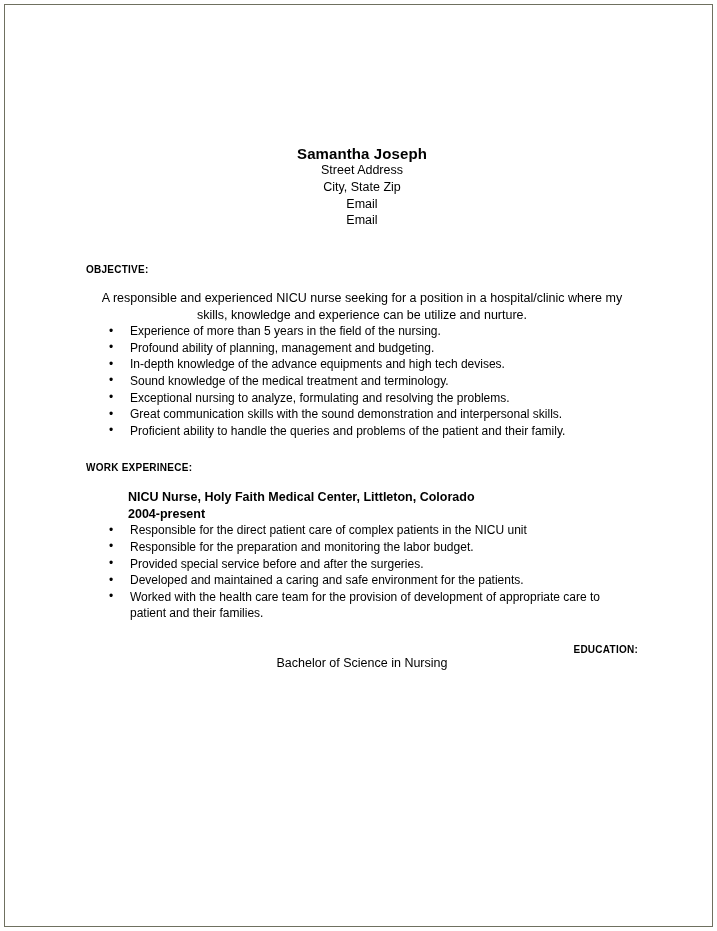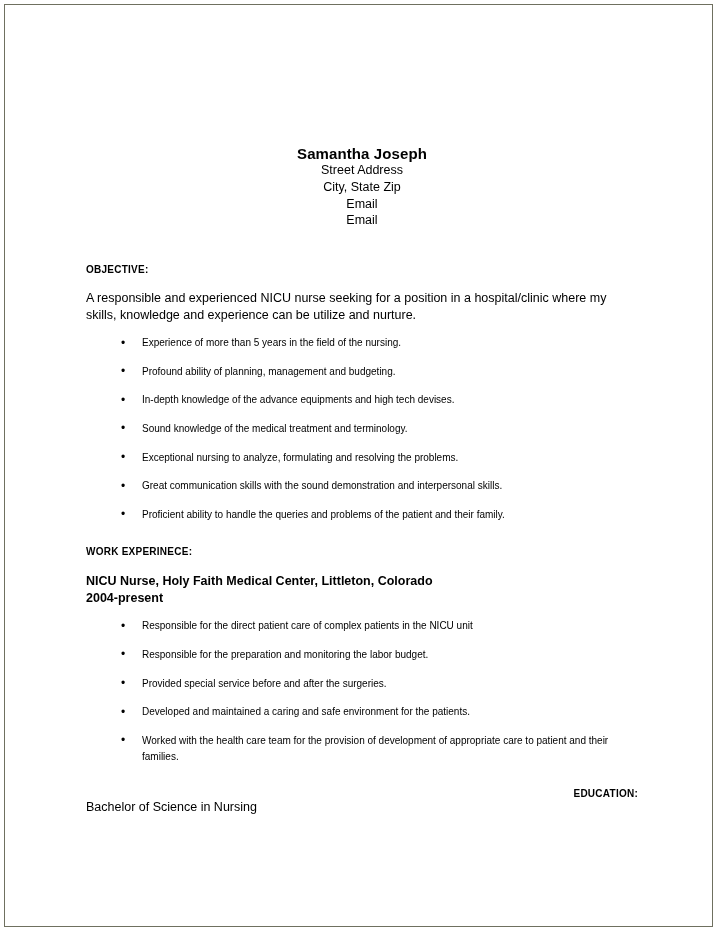--- a/index.html
+++ b/index.html
@@ -57,37 +57,39 @@
   }
   
   .sec-head {
     font-size: 10px;
     font-weight: bold;
     letter-spacing: 0.25px;
   }
   .para {
     font-size: 12.5px;
     line-height: 16.5px;
+    text-align: center;
   }
   .sub-head {
     font-size: 12.5px;
     font-weight: bold;
     line-height: 16.5px;
+    margin-left: 42px;
   }
   ul.bul {
     list-style: none;
     margin: 0;
     padding: 0;
   }
   ul.bul > li {
     position: relative;
-    font-size: 10px;
+    font-size: 12px;
     line-height: 16.6px;
     padding-left: 44px;
-    margin: 12px;
+    margin: 0;
   }
   ul.bul > li::before {
     content: "\2022";
     position: absolute;
     left: 23px;
     top: -0.5px;
     font-size: 12px;
   }
   
   .gap-objective-head { margin-top: 35px; }

